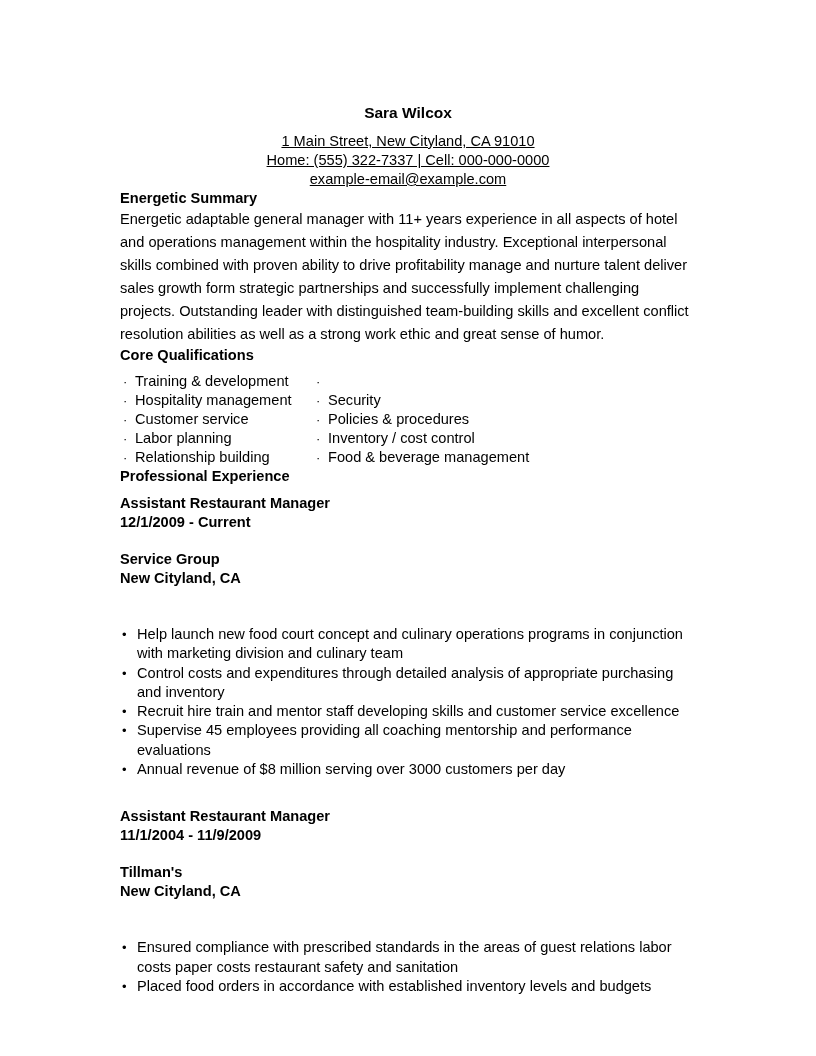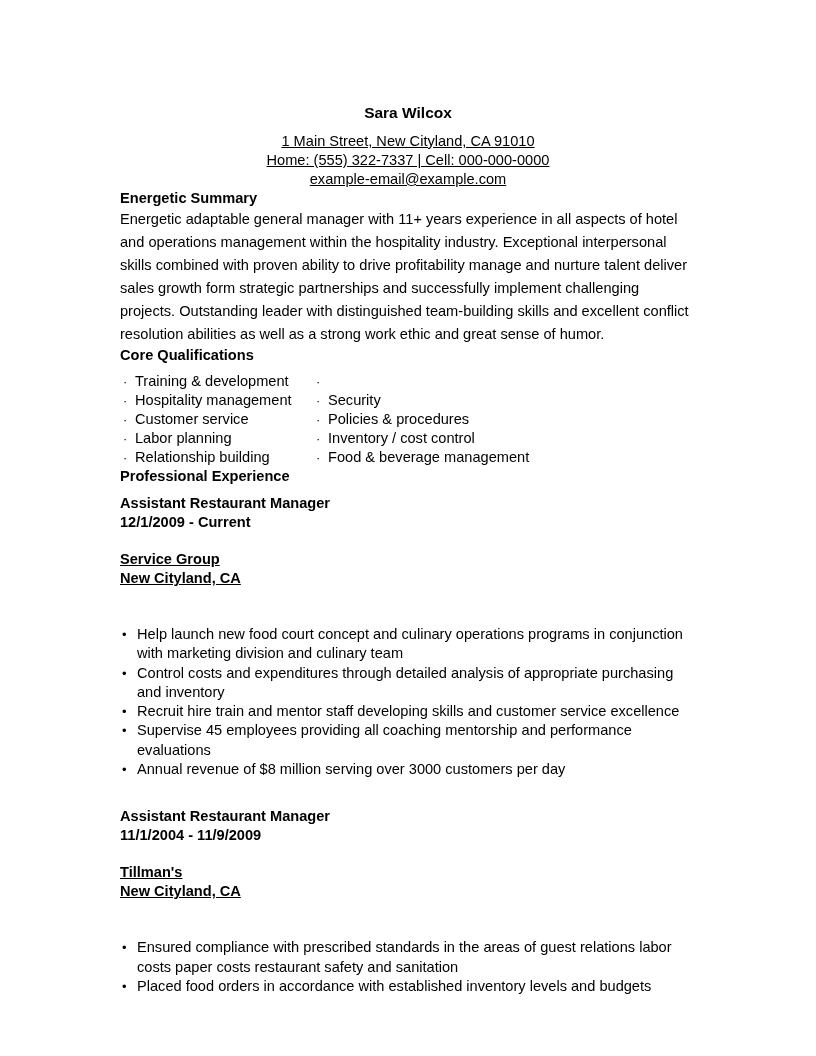--- a/index.html
+++ b/index.html
@@ -61,21 +61,21 @@
     font-size: 13px;
   }
 
   
   .job { margin-top: 8px; }
   .job-2 { margin-top: 28px; }
   .job-title, .job-dates, .job-company, .job-location {
     font-weight: bold;
     line-height: 19px;
   }
-  .job-company-block { margin-top: 18px; text-decoration: underline; }
+  .job-company-block { margin-top: 18px; }
   .job-bullets {
     margin-top: 37px;
     list-style: none;
   }
   .job-bullet {
     display: flex;
     line-height: 19.3px;
     padding-left: 2px;
   }
   .job-bullet .dot {

